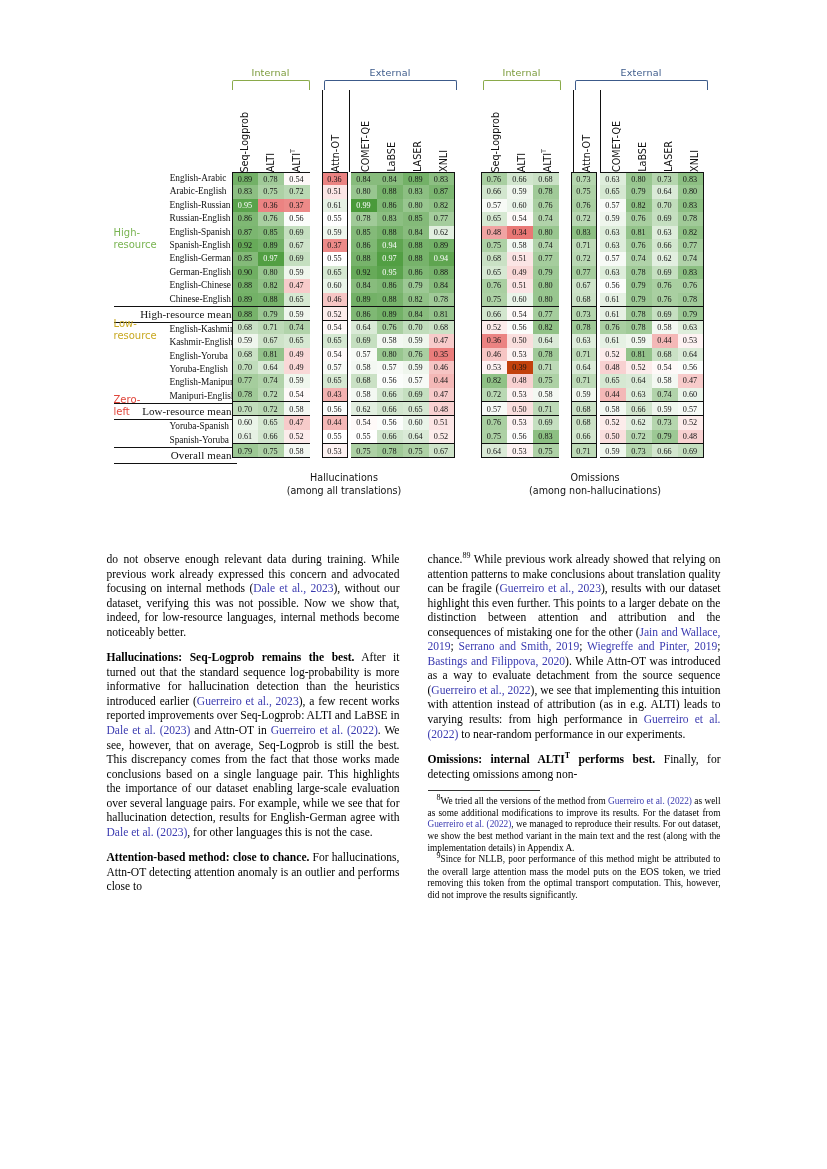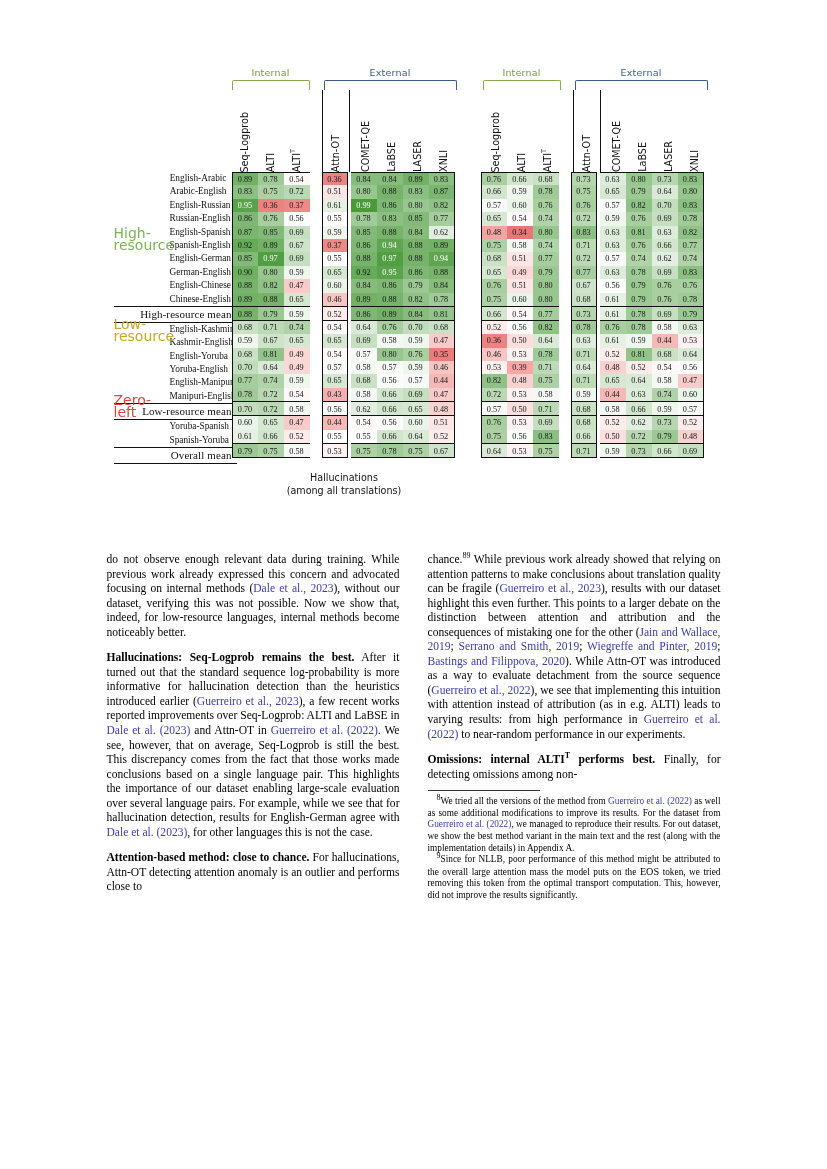--- a/index.html
+++ b/index.html
@@ -40,21 +40,21 @@
     font-size:9.3px;text-align:right;padding-right:5px;white-space:nowrap;
     color:#111;height:13.4px;line-height:13.4px;
   }
   .rowlab.mean{font-size:11px;font-weight:500;letter-spacing:.1px;height:15px;line-height:15px;}
   .cell{
     width:26px;height:13.4px;line-height:13.4px;text-align:center;
     font-size:8.2px;color:#1a1a1a;box-sizing:border-box;
   }
   .cell.mean{height:15px;line-height:15px;}
   .grouplab{
-    font-size:14px;font-family:"DejaVu Sans", sans-serif;white-space:nowrap;
+    font-size:10px;font-family:"DejaVu Sans", sans-serif;white-space:nowrap;
     line-height:12px;text-align:left;padding-right:6px;
   }
   .grouplab.high{color:#79b451;}
   .grouplab.low{color:#c8a820;}
   .grouplab.zero{color:#e0453a;}
   .fig-caption-sub{
     font-family:"DejaVu Sans", sans-serif;font-size:9.6px;text-align:center;
     color:#111;line-height:13px;margin-top:7px;
   }
   .fig-caption{
@@ -548,21 +548,21 @@
                   <div class="cell" style="background: rgb(253, 242, 242); color: rgb(21, 21, 21);">0.53</div>
                   <div class="cell" style="background: rgb(160, 202, 152); color: rgb(21, 21, 21);">0.78</div>
                   <div class="cell" style="background: rgb(189, 218, 183); color: rgb(21, 21, 21); border-left: 1.4px solid rgb(17, 17, 17); border-right: 1.4px solid rgb(17, 17, 17); margin-left: 12px; margin-right: 3px;">0.71</div>
                   <div class="cell" style="background: rgb(252, 236, 235); color: rgb(21, 21, 21);">0.52</div>
                   <div class="cell" style="background: rgb(148, 195, 139); color: rgb(21, 21, 21);">0.81</div>
                   <div class="cell" style="background: rgb(202, 225, 197); color: rgb(21, 21, 21);">0.68</div>
                   <div class="cell" style="background: rgb(218, 234, 215); color: rgb(21, 21, 21); border-right: 1.4px solid rgb(17, 17, 17);">0.64</div>
                 </div>
                 <div style="display: flex;">
                   <div class="cell" style="background: rgb(253, 242, 242); color: rgb(21, 21, 21); border-left: 1.4px solid rgb(17, 17, 17);">0.53</div>
-                  <div class="cell" style="background: #fca5a5; color: rgb(21, 21, 21);">0.39</div>
+                  <div class="cell" style="background: #c2410c; color: rgb(21, 21, 21);">0.39</div>
                   <div class="cell" style="background: rgb(189, 218, 183); color: rgb(21, 21, 21);">0.71</div>
                   <div class="cell" style="background: rgb(218, 234, 215); color: rgb(21, 21, 21); border-left: 1.4px solid rgb(17, 17, 17); border-right: 1.4px solid rgb(17, 17, 17); margin-left: 12px; margin-right: 3px;">0.64</div>
                   <div class="cell" style="background: rgb(248, 209, 209); color: rgb(21, 21, 21);">0.48</div>
                   <div class="cell" style="background: rgb(252, 236, 235); color: rgb(21, 21, 21);">0.52</div>
                   <div class="cell" style="background: rgb(254, 249, 248); color: rgb(21, 21, 21);">0.54</div>
                   <div class="cell" style="background: rgb(251, 253, 251); color: rgb(21, 21, 21); border-right: 1.4px solid rgb(17, 17, 17);">0.56</div>
                 </div>
                 <div style="display: flex;">
                   <div class="cell" style="background: rgb(144, 193, 134); color: rgb(21, 21, 21); border-left: 1.4px solid rgb(17, 17, 17);">0.82</div>
                   <div class="cell" style="background: rgb(248, 209, 209); color: rgb(21, 21, 21);">0.48</div>
@@ -625,20 +625,24 @@
                 </div>
               </div>
             </div>
           </div>
           <div style="display: flex; margin-left: 118px;">
             <div class="fig-caption-sub" style="width: 225px;">
               <div>Hallucinations</div>
               <div>(among all translations)</div>
             </div>
             <div style="width: 26px;"></div>
+            <div class="fig-caption-sub" style="width: 225px;">
+              <div>Omissions</div>
+              <div>(among non-hallucinations)</div>
+            </div>
           </div>
         </div>
     </div>
   </div>
 
   <div class="cols">
     <div class="col" id="col-left">
         <p class=""><span>do not observe enough relevant data during training. While previous work already expressed this concern and advocated focusing on internal methods (</span><span class="ref">Dale et al., 2023</span><span>), without our dataset, verifying this was not possible. Now we show that, indeed, for low-resource languages, internal methods become noticeably better.</span></p>
         <p class="sp"><b class="runin">Hallucinations: Seq-Logprob remains the best.</b><span> After it turned out that the standard sequence log-probability is more informative for hallucination detection than the heuristics introduced earlier (</span><span class="ref">Guerreiro et al., 2023</span><span>), a few recent works reported improvements over Seq-Logprob: ALTI and LaBSE in </span><span class="ref">Dale et al. (2023)</span><span> and Attn-OT in </span><span class="ref">Guerreiro et al. (2022)</span><span>. We see, however, that on average, Seq-Logprob is still the best. This discrepancy comes from the fact that those works made conclusions based on a single language pair. This highlights the importance of our dataset enabling large-scale evaluation over several language pairs. For example, while we see that for hallucination detection, results for English-German agree with </span><span class="ref">Dale et al. (2023)</span><span>, for other languages this is not the case.</span></p>
         <p class="sp"><b class="runin">Attention-based method: close to chance.</b><span> For hallucinations, Attn-OT detecting attention anomaly is an outlier and performs close to</span></p>

